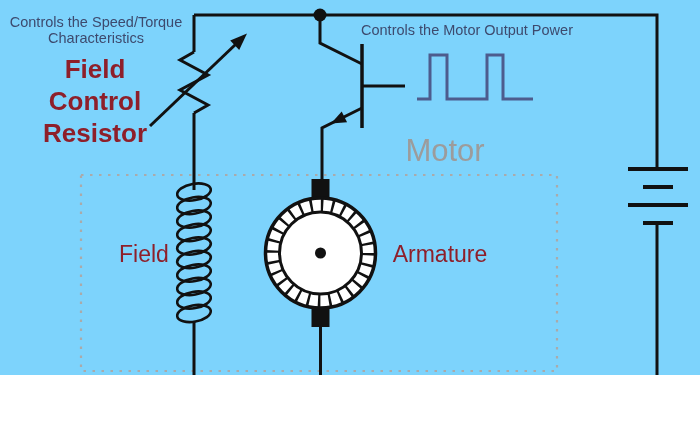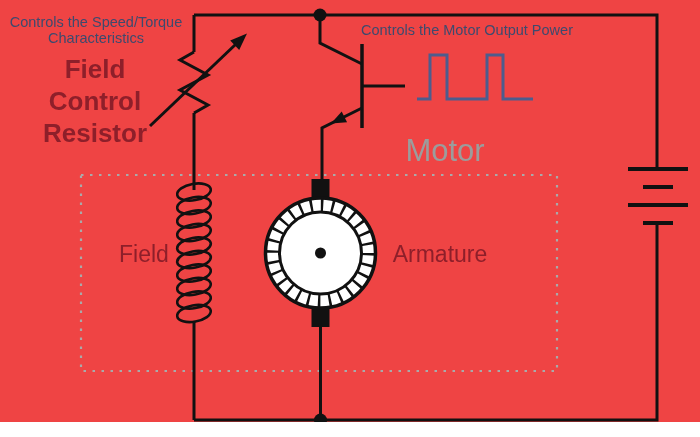--- a/index.html
+++ b/index.html
@@ -1,16 +1,16 @@
 <!DOCTYPE html>
 <html><head>
 <meta charset="utf-8">
 <style>
   html,body{margin:0;padding:0;background:#ffffff;}
-  .stage{position:relative;width:700px;height:422px;background:#ef4444;overflow:hidden;
+  .stage{position:relative;width:700px;height:375px;background:#7dd3fc;overflow:hidden;
          font-family:"Liberation Sans", sans-serif;text-decoration:underline;}
   svg{display:block;}
   text{font-family:"Liberation Sans", sans-serif;}
   .navy{fill:#3d4a6e;font-size:14.5px;font-weight:500;}
   .bigred{fill:#8e1f2a;font-size:26px;font-weight:600;}
   .red-label{fill:#8e1f2a;font-size:23px;font-weight:500;}
   .gray-label{fill:#9c9c9c;font-size:31px;font-weight:500;}
   .wire{stroke:#111111;stroke-width:3;fill:none;}
   .wire-thick{stroke:#111111;stroke-width:3.5;fill:none;}
   .batline{stroke:#111111;stroke-width:4;fill:none;}

